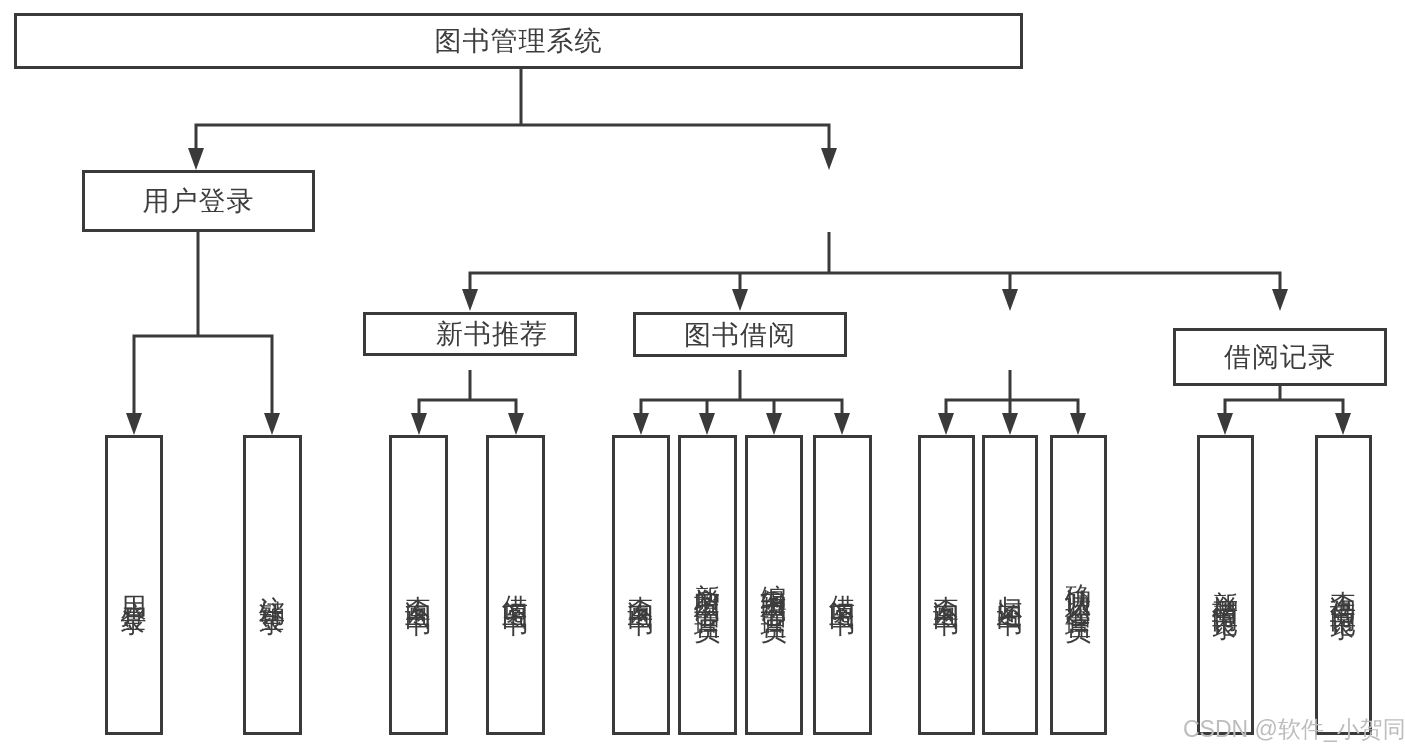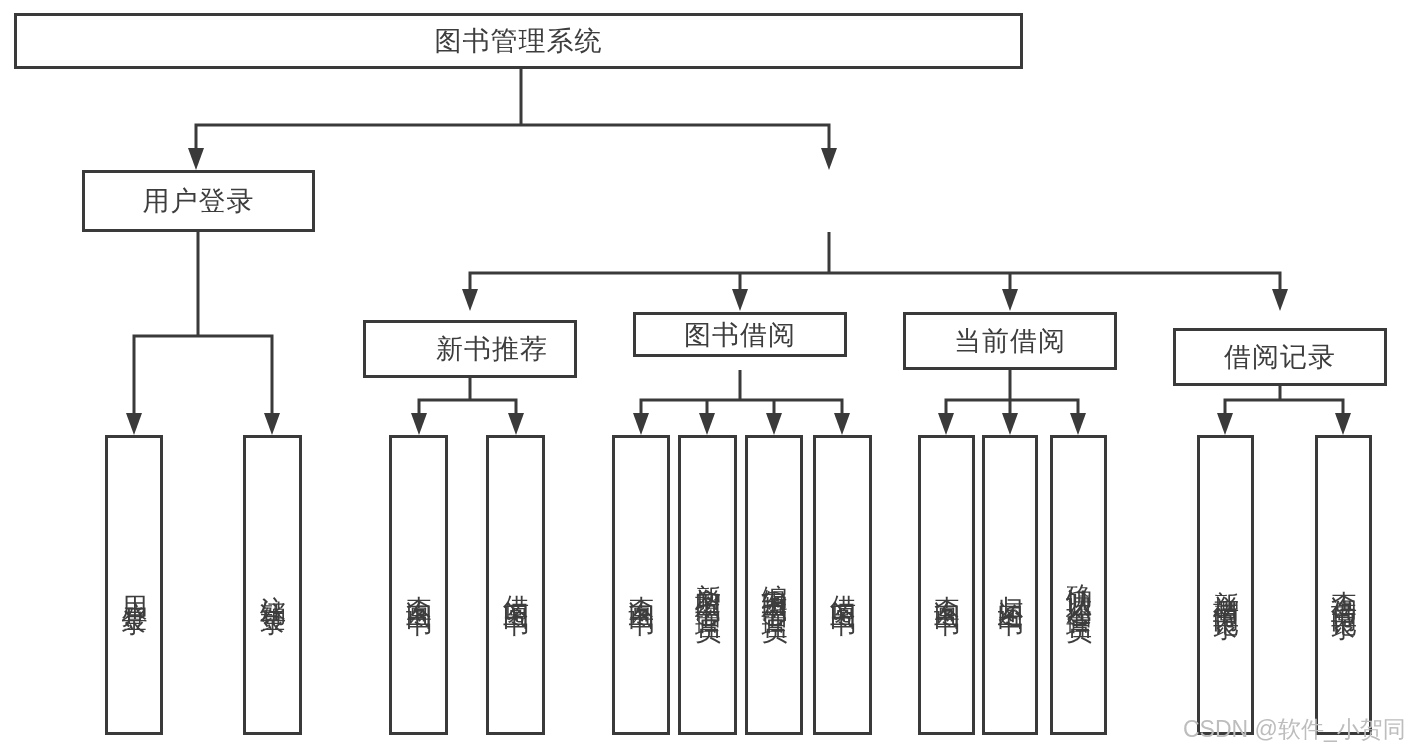--- a/index.html
+++ b/index.html
@@ -36,21 +36,20 @@
   .node {
     position: absolute;
     box-sizing: border-box;
     border: 3px solid var(--box-border);
     background: var(--box-bg);
     color: var(--text);
     display: flex;
     align-items: center;
     justify-content: center;
     text-align: right;
-    font-family: Liberation Serif, serif;
   }
   .node.h { font-size: 27px; letter-spacing: 1px; }
   .node.v {
     writing-mode: vertical-rl;
     text-orientation: mixed;
     font-size: 26px;
     letter-spacing: 5px;
     line-height: 1;
   }
   .watermark {
@@ -102,23 +101,22 @@
 
     <path d="M1280 370 L1280 400 M1225 415 L1225 400 L1343 400 L1343 415"></path>
     <polygon points="1217,413 1233,413 1225,435"></polygon>
     <polygon points="1335,413 1351,413 1343,435"></polygon>
   </svg>
 
   <div class="node h" style="left:14px; top:13px; width:1009px; height:56px;">图书管理系统</div>
 
   <div class="node h" style="left:82px; top:170px; width:233px; height:62px;">用户登录</div>
 
-  <div class="node h" style="left:363px; top:320px; width:214px; height:58px;padding-left:44px;">新书推荐</div>
+  <div class="node h" style="left:363px; top:312px; width:214px; height:44px;padding-left:44px;">新书推荐</div>
   <div class="node h" style="left:633px; top:312px; width:214px; height:45px;">图书借阅</div>
-  <div class="node h" style="left:903px; top:312px; width:214px; height:58px;">当前借阅</div>
   <div class="node h" style="left:1173px; top:328px; width:214px; height:58px;">借阅记录</div>
 
   <div class="node v" style="left:105px; top:435px; width:58px; height:300px;">用户登录</div>
   <div class="node v" style="left:243px; top:435px; width:59px; height:300px;">注销登录</div>
 
   <div class="node v" style="left:389px; top:435px; width:59px; height:300px;">查询图书</div>
   <div class="node v" style="left:486px; top:435px; width:59px; height:300px;">借阅图书</div>
 
   <div class="node v" style="left:612px; top:435px; width:58px; height:300px;">查询图书</div>
   <div class="node v" style="left:678px; top:435px; width:59px; height:300px;">新增图书（管理员）</div>

